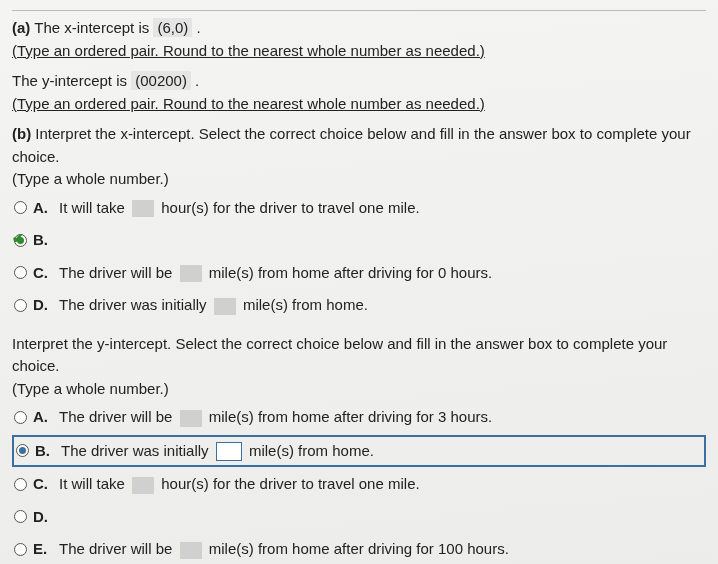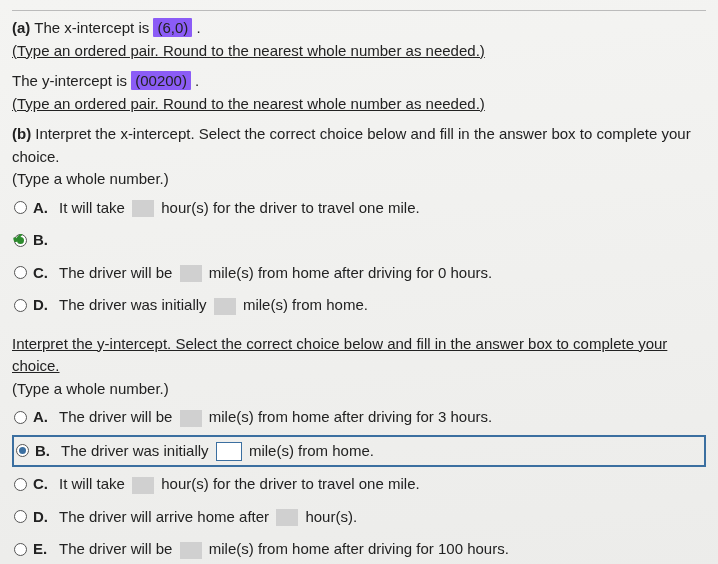--- a/index.html
+++ b/index.html
@@ -8,21 +8,21 @@
     padding: 10px 12px;
     font-family: Arial, Helvetica, sans-serif;
     font-size: 15px;
     color: #222;
     background: linear-gradient(175deg, #f4f4f2 0%, #ececea 100%);
     width: 718px;
     line-height: 1.5;
   }
   .part-label { font-weight: bold; }
   .filled {
-    background: #8b5cf6;
+    background: #e5e5e5;
     padding: 1px 4px;
     border-radius: 1px;
   }
   .instr {
     display: block;
     margin-bottom: 8px;
     text-decoration: underline;
   }
   .choice-row {
     display: flex;
@@ -81,21 +81,21 @@
     background: #b8c4cc;
     text-align: center;
     font-size: 14px;
     line-height: 17px;
   }
   .blank.active {
     background: #fff;
     border: 1.5px solid #3b6fa0;
     width: 26px; height: 19px;
   }
-  .section-gap { margin-top: 12px; text-decoration: underline; }
+  .section-gap { margin-top: 12px; }
   hr.top {
     border: none;
     border-top: 1px solid #bbb;
     margin: 0 0 6px 0;
   }
 </style>
 </head>
 <body>
 
 <hr class="top">
@@ -185,25 +185,20 @@
   <span class="opt-text">
     <span>It will take</span>
     <span class="blank"></span>
     <span>hour(s) for the driver to travel one mile.</span>
   </span>
 </div>
 
 <div class="choice-row">
   <span class="radio"></span>
   <span class="opt-letter">D.</span>
-  <span class="opt-text">
-    <span>The driver will arrive home after</span>
-    <span class="blank"></span>
-    <span>hour(s).</span>
-  </span>
 </div>
 
 <div class="choice-row">
   <span class="radio"></span>
   <span class="opt-letter">E.</span>
   <span class="opt-text">
     <span>The driver will be</span>
     <span class="blank"></span>
     <span>mile(s) from home after driving for 100 hours.</span>
   </span>

